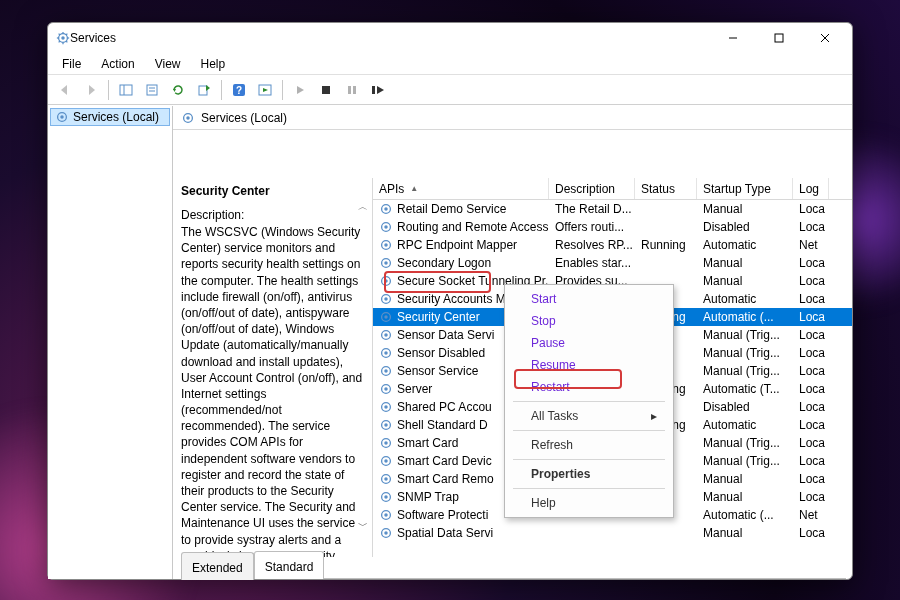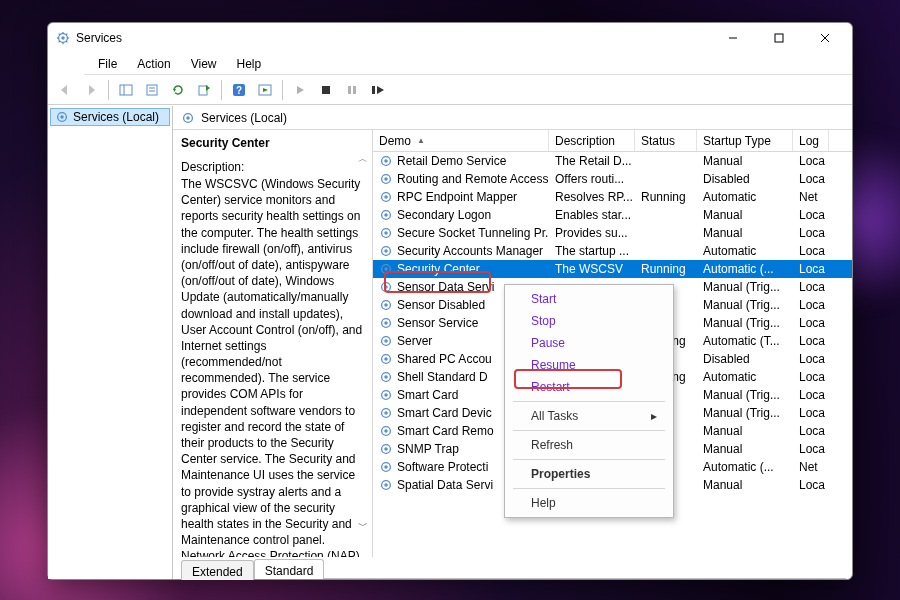--- a/index.html
+++ b/index.html
@@ -12,38 +12,38 @@
   .desktop-glow1 { position:absolute; left:-120px; bottom:-120px; width:340px; height:340px; border-radius:50%; background:radial-gradient(circle,#b43f8b 0%,transparent 60%); filter:blur(8px);}
   .desktop-glow2 { position:absolute; right:-60px; top:120px; width:200px; height:200px; border-radius:50%; background:radial-gradient(circle,#6e2fa8 0%,transparent 60%); filter:blur(10px);}
   .window {
     position:absolute; left:47px; top:22px; width:806px; height:558px;
     background:#ffffff; border:1px solid #888; border-radius:6px;
     box-shadow:0 6px 30px rgba(0,0,0,0.55);
     display:flex; flex-direction:column;
   }
   
   .titlebar { height:30px; display:flex; align-items:center; justify-content:space-between; padding:0 4px 0 8px; }
-  .title-left { display:flex; align-items:center; gap:6px; }
+  .title-left { display:flex; align-items:center; gap:0; }
   .title-buttons { display:flex; align-items:center; }
   .title-btn { width:46px; height:30px; display:flex; align-items:center; justify-content:center; }
   
-  .menubar { height:22px; display:flex; align-items:center; padding:0 4px; border-bottom:1px solid #e0e0e0;margin-left:36px; }
+  .menubar { height:22px; display:flex; align-items:center; padding:0 4px; border-bottom:1px solid #e0e0e0; }
   .menubar span { padding:2px 10px; cursor:default; }
   
   .toolbar { height:30px; display:flex; align-items:center; padding:0 4px; gap:0; border-bottom:1px solid #d0d0d0; }
   .tool-sep { width:1px; height:20px; background:#c8c8c8; margin:0 4px; }
   .tool-btn { width:24px; height:24px; display:flex; align-items:center; justify-content:center; border:1px solid transparent; margin:0 1px; }
   .tool-btn.disabled { opacity:0.45; }
   
   .main { flex:1; display:flex; min-height:0; border-top:1px solid #fff; }
   .left-pane { width:125px; border-right:1px solid #c8c8c8; background:#fff; padding:2px; }
   .tree-item { display:flex; align-items:center; gap:4px; padding:1px 4px; border:1px solid #7eb4ea; background:#cce8ff; }
   .right-pane { flex:1; display:flex; flex-direction:column; min-width:0; }
   .pane-header { height:24px; display:flex; align-items:center; gap:6px; padding:0 8px; border-bottom:1px solid #d8d8d8; background:#fff;}
-  .pane-body { flex:1; display:flex; min-height:0; }
+  .pane-body { flex:1; display:flex; min-height:0;margin-top:48px; }
   .detail-col { width:200px; border-right:1px solid #d8d8d8; padding:6px 8px; overflow:hidden; position:relative;}
   .detail-col .svc-name { font-weight:bold; margin-bottom:10px; }
   .detail-col .desc-label { margin-bottom:2px; }
   .detail-col .desc-text { line-height:1.35; }
   .scroll-arrow { position:absolute; right:4px; font-size:10px; color:#555; }
   .scroll-arrow.up { top:22px; }
   .scroll-arrow.down { bottom:24px; }
   .list-wrap { flex:1; display:flex; flex-direction:column; min-width:0; overflow:hidden; }
   .list-header { display:flex; align-items:center; height:22px; border-bottom:1px solid #d8d8d8; background:#fff; font-weight:400;}
   .col { padding:0 6px; border-right:1px solid #e4e4e4; overflow:hidden; white-space:nowrap; text-overflow:ellipsis; display:flex; align-items:center; height:100%; }
@@ -52,21 +52,21 @@
   .c-status { flex:0 0 62px; }
   .c-startup { flex:0 0 96px; }
   .c-log { flex:0 0 36px; }
   .list-body { flex:1; overflow:hidden; }
   .row { display:flex; align-items:center; height:18px; }
   .row .col { border-right:none; }
   .row .c-name { display:flex; gap:4px; align-items:center; }
   .row.selected { background:#0078d7; color:#fff; }
   .icon-gear, .gear-svg { width:14px; height:14px; flex:0 0 14px; }
   .tabs { height:22px; display:flex; align-items:flex-end; padding:0 6px; }
-  .tab { padding:2px 10px 0 10px; border:1px solid #bdbdbd; border-bottom:none; background:#fff; font-size:12px; height:20px; display:flex; align-items:center; border-radius:3px 3px 0 0; margin-top:2px;}
+  .tab { padding:2px 10px 0 10px; border:1px solid #bdbdbd; border-bottom:none; background:#fff; font-size:12px; height:28px; display:flex; align-items:center; border-radius:3px 3px 0 0; margin-top:2px;}
   .tab.back { background:#f3f3f3; position:relative; top:1px; z-index:0;}
   .tab.front { position:relative; z-index:2; background:#fff; }
   .tabstrip-line { flex:1; border-bottom:1px solid #bdbdbd; height:20px; }
   
   .context-menu {
     position:absolute; width:170px; background:#fdfdfd; border:1px solid #b8b8b8;
     box-shadow:2px 3px 6px rgba(0,0,0,0.25); padding:3px 2px;
   }
   .cm-item { padding:4px 14px 4px 24px; color:#333; cursor:default; display:flex; justify-content:space-between; align-items:center;}
   .cm-item.disabled { color:#6d28d9; }
@@ -229,21 +229,21 @@
           <div class="svc-name">Security Center</div>
           <div class="desc-label">Description:</div>
           <div class="desc-text">The WSCSVC (Windows Security Center) service monitors and reports security health settings on the computer.  The health settings include firewall (on/off), antivirus (on/off/out of date), antispyware (on/off/out of date), Windows Update (automatically/manually download and install updates), User Account Control (on/off), and Internet settings (recommended/not recommended). The service provides COM APIs for independent software vendors to register and record the state of their products to the Security Center service.  The Security and Maintenance UI uses the service to provide systray alerts and a graphical view of the security health states in the Security and Maintenance control panel.  Network Access Protection (NAP)</div>
           <div class="scroll-arrow up">︿</div>
           <div class="scroll-arrow down">﹀</div>
         </div>
 
         <div class="list-wrap">
           <div class="list-header">
             <div class="col c-name">
-                <span>Demo</span>
+                <span>APIs</span>
                 <span class="sort-caret">▲</span>
               </div>
             <div class="col c-desc">Description</div>
             <div class="col c-status">Status</div>
             <div class="col c-startup">Startup Type</div>
             <div class="col c-log">Log</div>
           </div>
           <div class="list-body" id="list-body">
               <div class="row">
                 <div class="col c-name">

